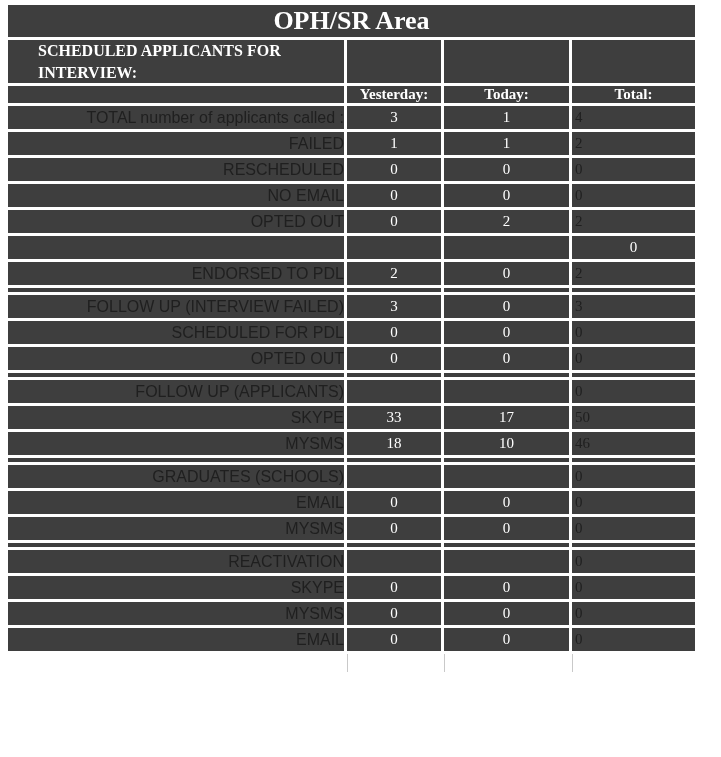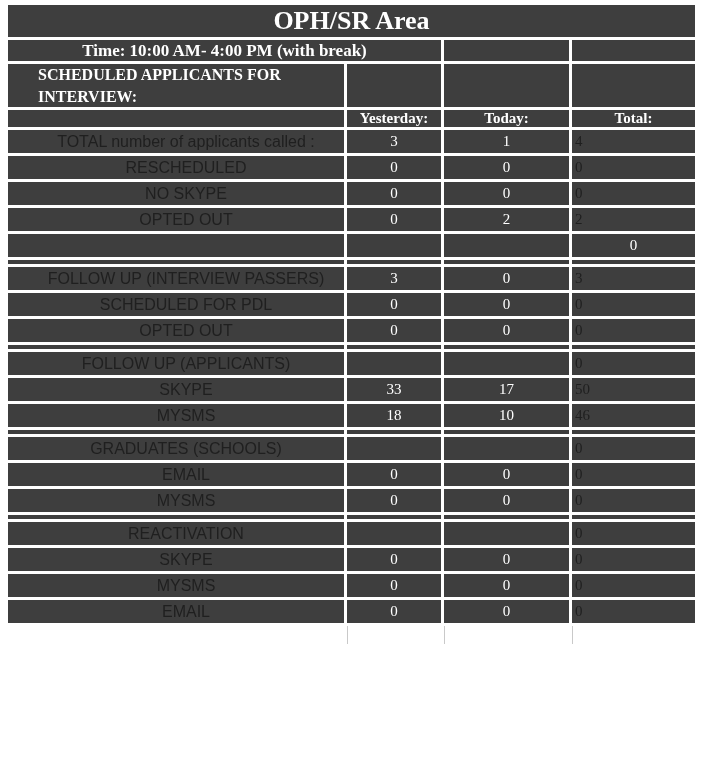--- a/index.html
+++ b/index.html
@@ -48,21 +48,21 @@
     height: 15px;
     color: #ffffff;
     font: bold 15px "Liberation Serif", serif;
     text-align: center;
     white-space: nowrap;
   }
   td.label-cell {
     height: 23px;
     color: #1f1f1f;
     font: 16px "Liberation Sans", sans-serif;
-    text-align: center;
+    text-align: right;
     padding-left: 20px;
     white-space: nowrap;
   }
   td.num-cell {
     height: 23px;
     color: #ffffff;
     font: 15px "Liberation Serif", serif;
     text-align: center;
     white-space: nowrap;
   }
@@ -94,76 +94,83 @@
     <col style="width:336px">
     <col style="width:94px">
     <col style="width:125px">
     <col style="width:123px">
   </colgroup>
   <tbody>
     <tr>
       <td class="title-cell" colspan="4">OPH/SR Area</td>
     </tr>
     <tr>
-      <td class="time-cell" colspan="2">Time: 10:00 AM- 4:00 PM (with break)</td>
-      <td></td>
-      <td></td>
-    </tr>
-    <tr>
       <td class="section-cell">SCHEDULED APPLICANTS FOR INTERVIEW:</td>
       <td></td>
       <td></td>
       <td></td>
     </tr>
     <tr>
       <td></td>
       <td class="colhead-cell">Yesterday:</td>
       <td class="colhead-cell">Today:</td>
       <td class="colhead-cell">Total:</td>
     </tr>
   </tbody>
   <tbody>
       <tr>
         <td class="label-cell">TOTAL number of applicants called :</td>
         <td class="num-cell">3</td>
         <td class="num-cell">1</td>
         <td class="total-cell">4</td>
       </tr>
       <tr>
+        <td class="label-cell">FAILED</td>
+        <td class="num-cell">1</td>
+        <td class="num-cell">1</td>
+        <td class="total-cell">2</td>
+      </tr>
+      <tr>
         <td class="label-cell">RESCHEDULED</td>
         <td class="num-cell">0</td>
         <td class="num-cell">0</td>
         <td class="total-cell">0</td>
       </tr>
       <tr>
-        <td class="label-cell">NO SKYPE</td>
+        <td class="label-cell">NO EMAIL</td>
         <td class="num-cell">0</td>
         <td class="num-cell">0</td>
         <td class="total-cell">0</td>
       </tr>
       <tr>
         <td class="label-cell">OPTED OUT</td>
         <td class="num-cell">0</td>
         <td class="num-cell">2</td>
         <td class="total-cell">2</td>
       </tr>
       <tr>
         <td class="label-cell"></td>
         <td class="num-cell"></td>
         <td class="num-cell"></td>
         <td class="total-cell white-centered">0</td>
       </tr>
-      <tr class="spacer-row">
-        <td></td>
-        <td></td>
-        <td></td>
-        <td></td>
-      </tr>
-      <tr>
-        <td class="label-cell">FOLLOW UP (INTERVIEW PASSERS)</td>
+      <tr>
+        <td class="label-cell">ENDORSED TO PDL</td>
+        <td class="num-cell">2</td>
+        <td class="num-cell">0</td>
+        <td class="total-cell">2</td>
+      </tr>
+      <tr class="spacer-row">
+        <td></td>
+        <td></td>
+        <td></td>
+        <td></td>
+      </tr>
+      <tr>
+        <td class="label-cell">FOLLOW UP (INTERVIEW FAILED)</td>
         <td class="num-cell">3</td>
         <td class="num-cell">0</td>
         <td class="total-cell">3</td>
       </tr>
       <tr>
         <td class="label-cell">SCHEDULED FOR PDL</td>
         <td class="num-cell">0</td>
         <td class="num-cell">0</td>
         <td class="total-cell">0</td>
       </tr>

